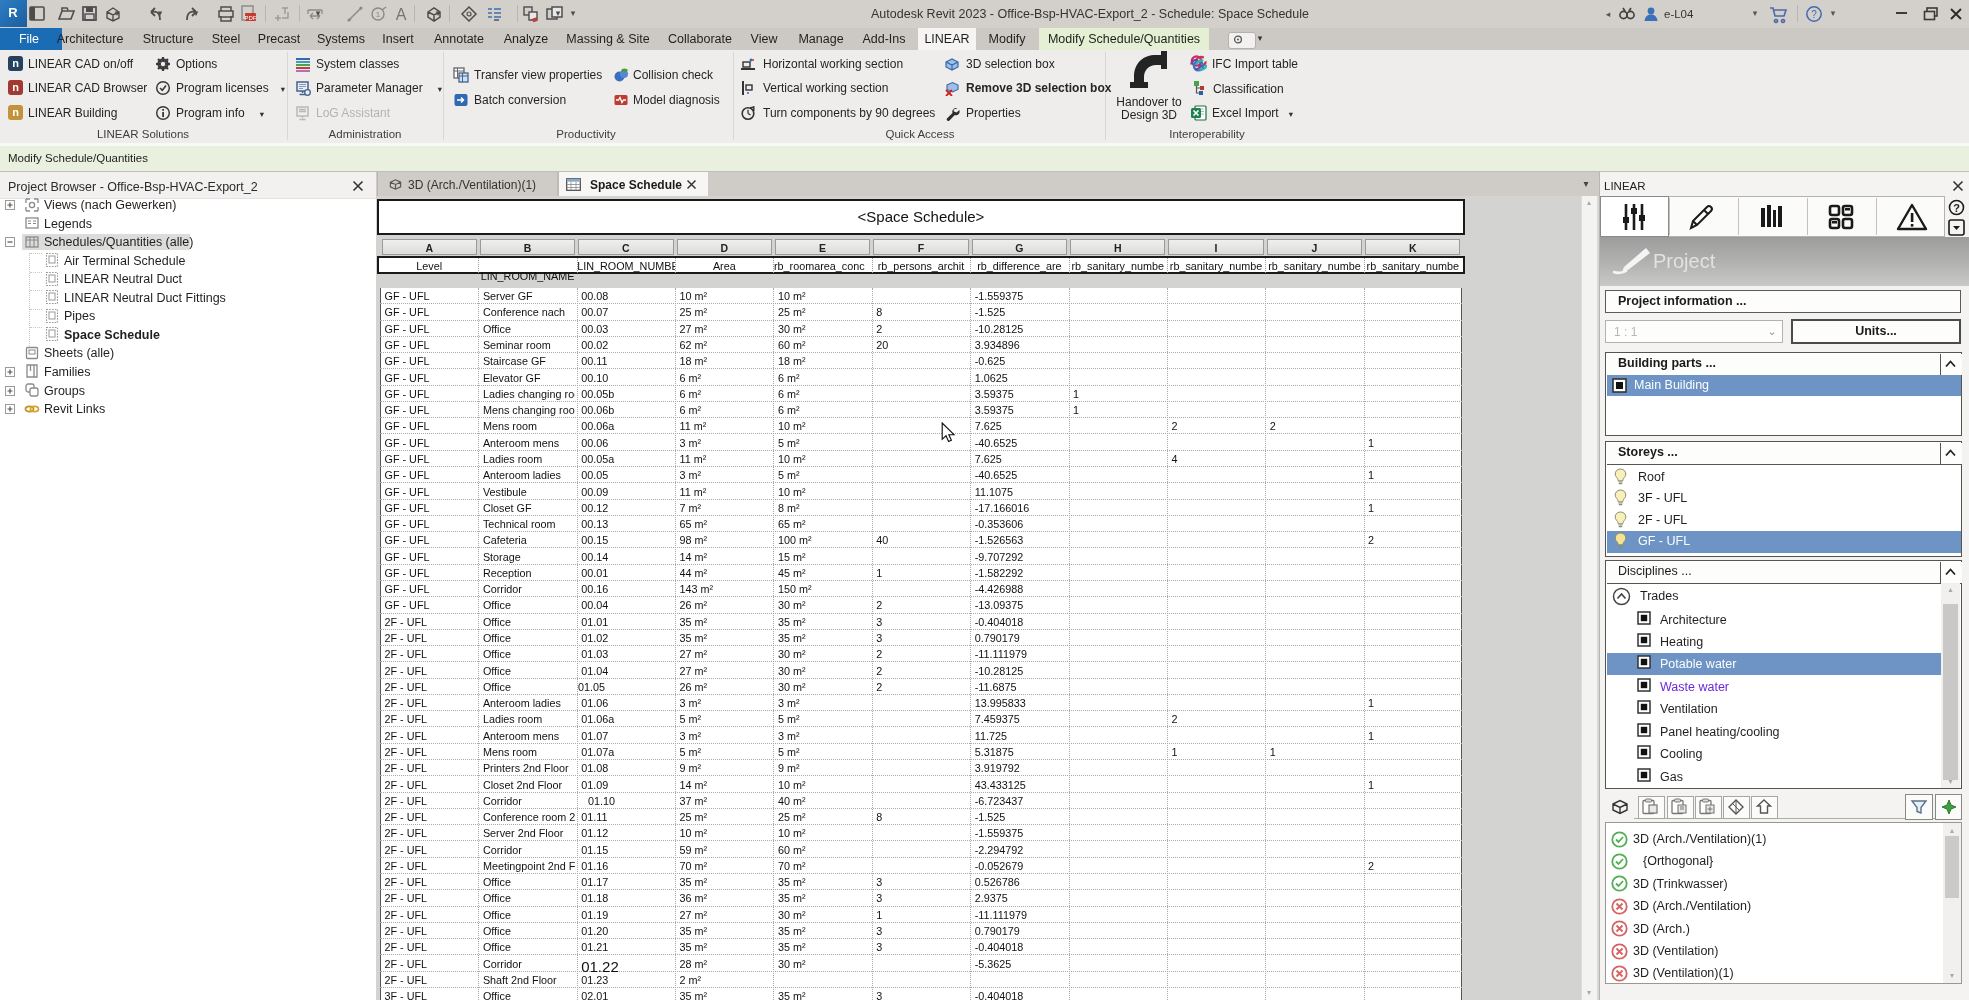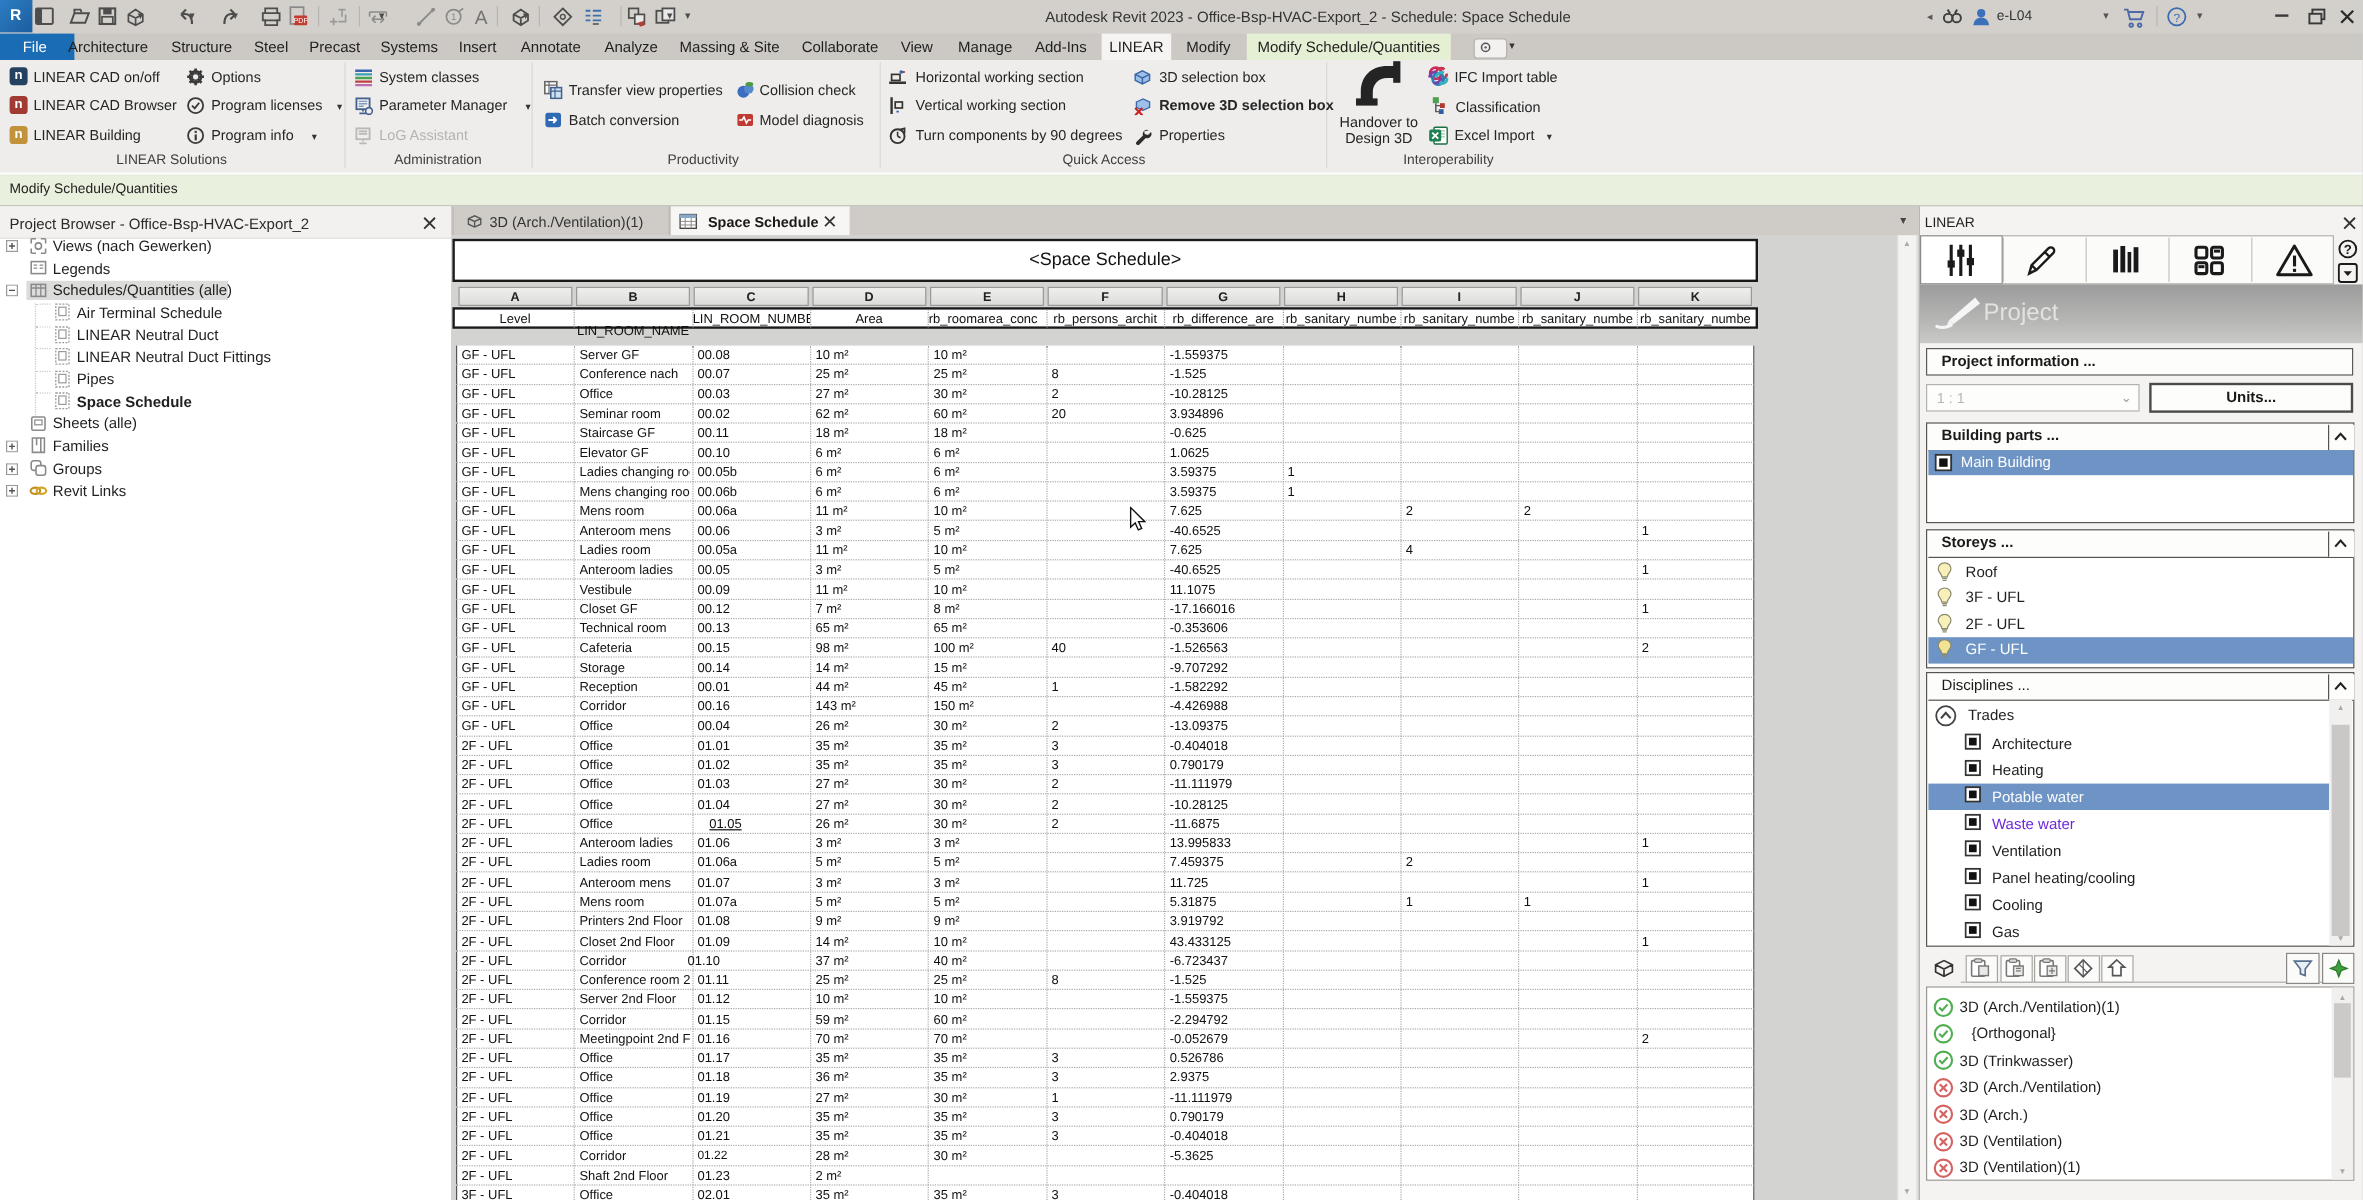--- a/index.html
+++ b/index.html
@@ -665,21 +665,21 @@
 <div class="tx" style="left:384.5px;top:664.57px;width:92.4px;overflow:hidden;font-size:10.8px;color:#111;">2F - UFL</div>
 <div class="tx" style="left:482.9px;top:664.57px;width:92.4px;overflow:hidden;font-size:10.8px;color:#111;">Office</div>
 <div class="tx" style="left:581.2px;top:664.57px;width:92.4px;overflow:hidden;font-size:10.8px;color:#111;">01.04</div>
 <div class="tx" style="left:679.6px;top:664.57px;width:92.4px;overflow:hidden;font-size:10.8px;color:#111;">27 m²</div>
 <div class="tx" style="left:778.0px;top:664.57px;width:92.4px;overflow:hidden;font-size:10.8px;color:#111;">30 m²</div>
 <div class="tx" style="left:876.3px;top:664.57px;width:92.4px;overflow:hidden;font-size:10.8px;color:#111;">2</div>
 <div class="tx" style="left:974.7px;top:664.57px;width:92.4px;overflow:hidden;font-size:10.8px;color:#111;">-10.28125</div>
 <div class="ab" style="left:380px;top:693.93px;width:1082px;height:1px;border-top:1px dotted #a9a9a9;"></div>
 <div class="tx" style="left:384.5px;top:680.85px;width:92.4px;overflow:hidden;font-size:10.8px;color:#111;">2F - UFL</div>
 <div class="tx" style="left:482.9px;top:680.85px;width:92.4px;overflow:hidden;font-size:10.8px;color:#111;">Office</div>
-<div class="tx" style="left:591px;top:680.85px;width:92.4px;overflow:hidden;font-size:10.8px;color:#111;text-decoration:underline;">01.05</div>
+<div class="tx" style="left:578px;top:680.85px;width:92.4px;overflow:hidden;font-size:10.8px;color:#111;">01.05</div>
 <div class="tx" style="left:679.6px;top:680.85px;width:92.4px;overflow:hidden;font-size:10.8px;color:#111;">26 m²</div>
 <div class="tx" style="left:778.0px;top:680.85px;width:92.4px;overflow:hidden;font-size:10.8px;color:#111;">30 m²</div>
 <div class="tx" style="left:876.3px;top:680.85px;width:92.4px;overflow:hidden;font-size:10.8px;color:#111;">2</div>
 <div class="tx" style="left:974.7px;top:680.85px;width:92.4px;overflow:hidden;font-size:10.8px;color:#111;">-11.6875</div>
 <div class="ab" style="left:380px;top:710.20px;width:1082px;height:1px;border-top:1px dotted #a9a9a9;"></div>
 <div class="tx" style="left:384.5px;top:697.12px;width:92.4px;overflow:hidden;font-size:10.8px;color:#111;">2F - UFL</div>
 <div class="tx" style="left:482.9px;top:697.12px;width:92.4px;overflow:hidden;font-size:10.8px;color:#111;">Anteroom ladies</div>
 <div class="tx" style="left:581.2px;top:697.12px;width:92.4px;overflow:hidden;font-size:10.8px;color:#111;">01.06</div>
 <div class="tx" style="left:679.6px;top:697.12px;width:92.4px;overflow:hidden;font-size:10.8px;color:#111;">3 m²</div>
 <div class="tx" style="left:778.0px;top:697.12px;width:92.4px;overflow:hidden;font-size:10.8px;color:#111;">3 m²</div>
@@ -721,21 +721,21 @@
 <div class="tx" style="left:384.5px;top:778.51px;width:92.4px;overflow:hidden;font-size:10.8px;color:#111;">2F - UFL</div>
 <div class="tx" style="left:482.9px;top:778.51px;width:92.4px;overflow:hidden;font-size:10.8px;color:#111;">Closet 2nd Floor</div>
 <div class="tx" style="left:581.2px;top:778.51px;width:92.4px;overflow:hidden;font-size:10.8px;color:#111;">01.09</div>
 <div class="tx" style="left:679.6px;top:778.51px;width:92.4px;overflow:hidden;font-size:10.8px;color:#111;">14 m²</div>
 <div class="tx" style="left:778.0px;top:778.51px;width:92.4px;overflow:hidden;font-size:10.8px;color:#111;">10 m²</div>
 <div class="tx" style="left:974.7px;top:778.51px;width:92.4px;overflow:hidden;font-size:10.8px;color:#111;">43.433125</div>
 <div class="tx" style="left:1368.1px;top:778.51px;width:92.4px;overflow:hidden;font-size:10.8px;color:#111;">1</div>
 <div class="ab" style="left:380px;top:807.86px;width:1082px;height:1px;border-top:1px dotted #a9a9a9;"></div>
 <div class="tx" style="left:384.5px;top:794.79px;width:92.4px;overflow:hidden;font-size:10.8px;color:#111;">2F - UFL</div>
 <div class="tx" style="left:482.9px;top:794.79px;width:92.4px;overflow:hidden;font-size:10.8px;color:#111;">Corridor</div>
-<div class="tx" style="left:573px;top:794.79px;width:92.4px;overflow:hidden;font-size:10.8px;color:#111;">01.10</div>
+<div class="tx" style="left:588px;top:794.79px;width:92.4px;overflow:hidden;font-size:10.8px;color:#111;">01.10</div>
 <div class="tx" style="left:679.6px;top:794.79px;width:92.4px;overflow:hidden;font-size:10.8px;color:#111;">37 m²</div>
 <div class="tx" style="left:778.0px;top:794.79px;width:92.4px;overflow:hidden;font-size:10.8px;color:#111;">40 m²</div>
 <div class="tx" style="left:974.7px;top:794.79px;width:92.4px;overflow:hidden;font-size:10.8px;color:#111;">-6.723437</div>
 <div class="ab" style="left:380px;top:824.14px;width:1082px;height:1px;border-top:1px dotted #a9a9a9;"></div>
 <div class="tx" style="left:384.5px;top:811.06px;width:92.4px;overflow:hidden;font-size:10.8px;color:#111;">2F - UFL</div>
 <div class="tx" style="left:482.9px;top:811.06px;width:92.4px;overflow:hidden;font-size:10.8px;color:#111;">Conference room 2</div>
 <div class="tx" style="left:581.2px;top:811.06px;width:92.4px;overflow:hidden;font-size:10.8px;color:#111;">01.11</div>
 <div class="tx" style="left:679.6px;top:811.06px;width:92.4px;overflow:hidden;font-size:10.8px;color:#111;">25 m²</div>
 <div class="tx" style="left:778.0px;top:811.06px;width:92.4px;overflow:hidden;font-size:10.8px;color:#111;">25 m²</div>
 <div class="tx" style="left:876.3px;top:811.06px;width:92.4px;overflow:hidden;font-size:10.8px;color:#111;">8</div>
@@ -798,21 +798,21 @@
 <div class="tx" style="left:384.5px;top:941.28px;width:92.4px;overflow:hidden;font-size:10.8px;color:#111;">2F - UFL</div>
 <div class="tx" style="left:482.9px;top:941.28px;width:92.4px;overflow:hidden;font-size:10.8px;color:#111;">Office</div>
 <div class="tx" style="left:581.2px;top:941.28px;width:92.4px;overflow:hidden;font-size:10.8px;color:#111;">01.21</div>
 <div class="tx" style="left:679.6px;top:941.28px;width:92.4px;overflow:hidden;font-size:10.8px;color:#111;">35 m²</div>
 <div class="tx" style="left:778.0px;top:941.28px;width:92.4px;overflow:hidden;font-size:10.8px;color:#111;">35 m²</div>
 <div class="tx" style="left:876.3px;top:941.28px;width:92.4px;overflow:hidden;font-size:10.8px;color:#111;">3</div>
 <div class="tx" style="left:974.7px;top:941.28px;width:92.4px;overflow:hidden;font-size:10.8px;color:#111;">-0.404018</div>
 <div class="ab" style="left:380px;top:970.63px;width:1082px;height:1px;border-top:1px dotted #a9a9a9;"></div>
 <div class="tx" style="left:384.5px;top:957.56px;width:92.4px;overflow:hidden;font-size:10.8px;color:#111;">2F - UFL</div>
 <div class="tx" style="left:482.9px;top:957.56px;width:92.4px;overflow:hidden;font-size:10.8px;color:#111;">Corridor</div>
-<div class="tx" style="left:581.2px;top:957.56px;width:92.4px;overflow:hidden;font-size:10px;color:#111;">01.22</div>
+<div class="tx" style="left:581.2px;top:957.56px;width:92.4px;overflow:hidden;font-size:15px;color:#111;">01.22</div>
 <div class="tx" style="left:679.6px;top:957.56px;width:92.4px;overflow:hidden;font-size:10.8px;color:#111;">28 m²</div>
 <div class="tx" style="left:778.0px;top:957.56px;width:92.4px;overflow:hidden;font-size:10.8px;color:#111;">30 m²</div>
 <div class="tx" style="left:974.7px;top:957.56px;width:92.4px;overflow:hidden;font-size:10.8px;color:#111;">-5.3625</div>
 <div class="ab" style="left:380px;top:986.91px;width:1082px;height:1px;border-top:1px dotted #a9a9a9;"></div>
 <div class="tx" style="left:384.5px;top:973.83px;width:92.4px;overflow:hidden;font-size:10.8px;color:#111;">2F - UFL</div>
 <div class="tx" style="left:482.9px;top:973.83px;width:92.4px;overflow:hidden;font-size:10.8px;color:#111;">Shaft 2nd Floor</div>
 <div class="tx" style="left:581.2px;top:973.83px;width:92.4px;overflow:hidden;font-size:10.8px;color:#111;">01.23</div>
 <div class="tx" style="left:679.6px;top:973.83px;width:92.4px;overflow:hidden;font-size:10.8px;color:#111;">2 m²</div>
 <div class="tx" style="left:384.5px;top:990.11px;width:92.4px;overflow:hidden;font-size:10.8px;color:#111;">3F - UFL</div>
 <div class="tx" style="left:482.9px;top:990.11px;width:92.4px;overflow:hidden;font-size:10.8px;color:#111;">Office</div>

